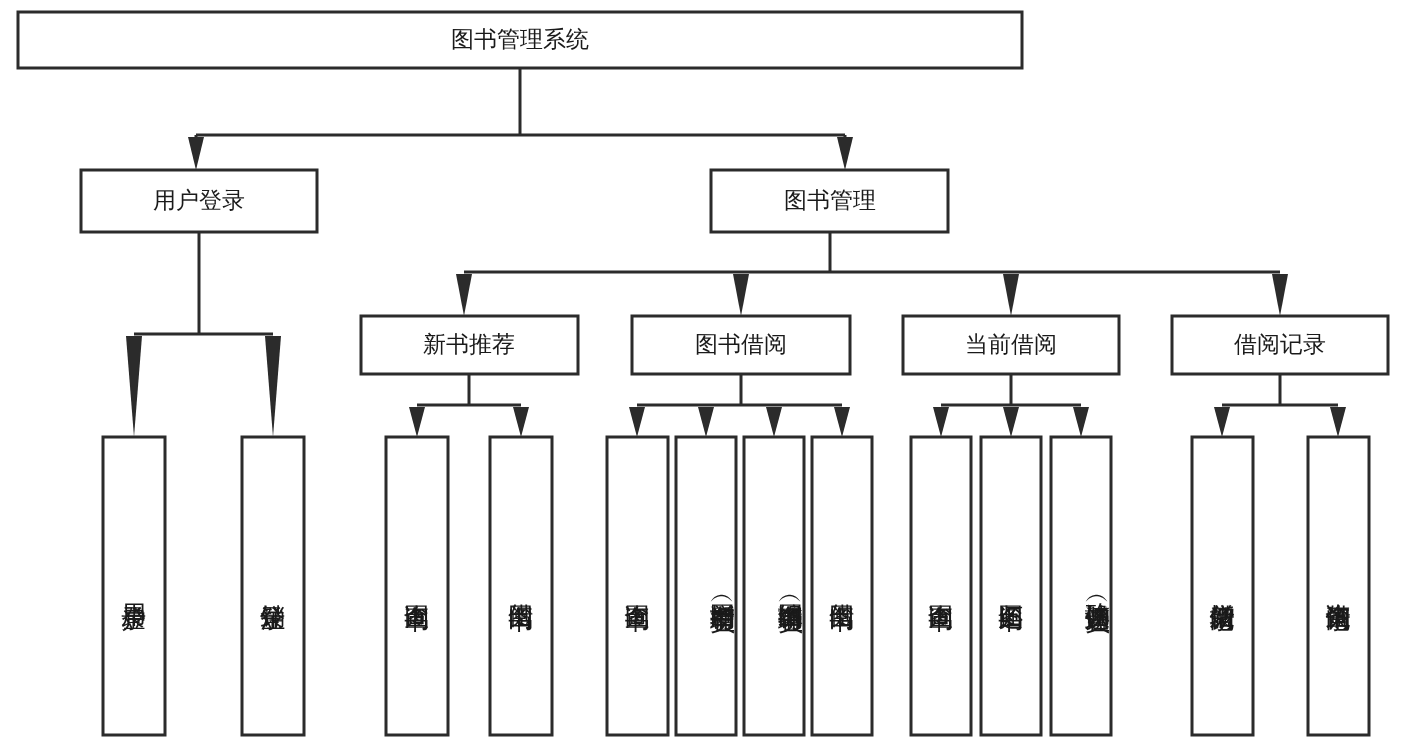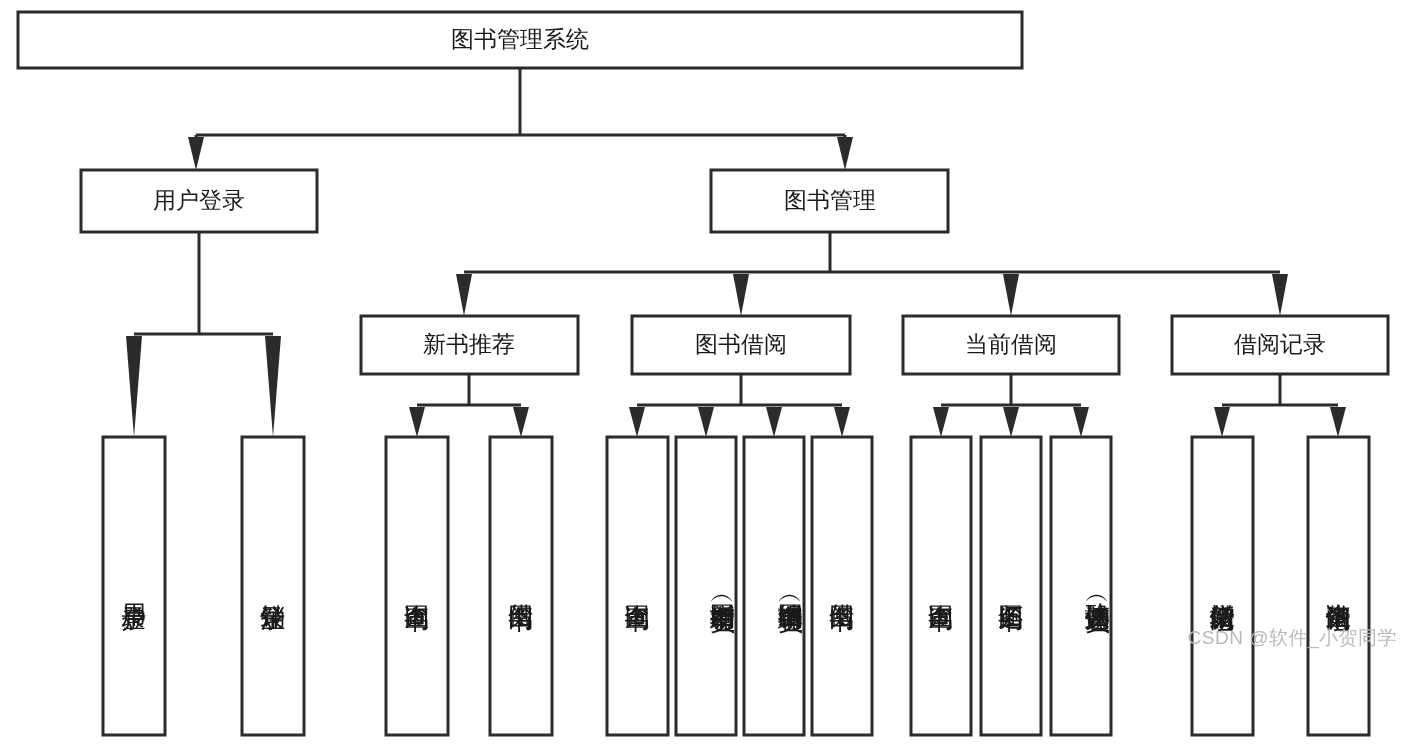--- a/index.html
+++ b/index.html
@@ -205,15 +205,14 @@
   <div class="leaf-label" style="left:744px; top:445px; width:60px; height:284px;">编辑图书（管理员）</div>
   <div class="leaf-label centered" style="left:812px; top:447px; width:60px; height:278px;">借阅图书</div>
 
   <div class="leaf-label centered" style="left:911px; top:447px; width:60px; height:278px;">查询图书</div>
   <div class="leaf-label centered" style="left:981px; top:447px; width:60px; height:278px;">归还图书</div>
   <div class="leaf-label" style="left:1051px; top:445px; width:60px; height:284px;">确认归还（管理员）</div>
 
   <div class="leaf-label centered" style="left:1192px; top:447px; width:61px; height:278px;">新增借阅记录</div>
   <div class="leaf-label centered" style="left:1308px; top:447px; width:61px; height:278px;">查询借阅记录</div>
 
-  <div class="watermark">CSDN @软件_小贺同学</div>
 
 </div>
 
 </body></html>

